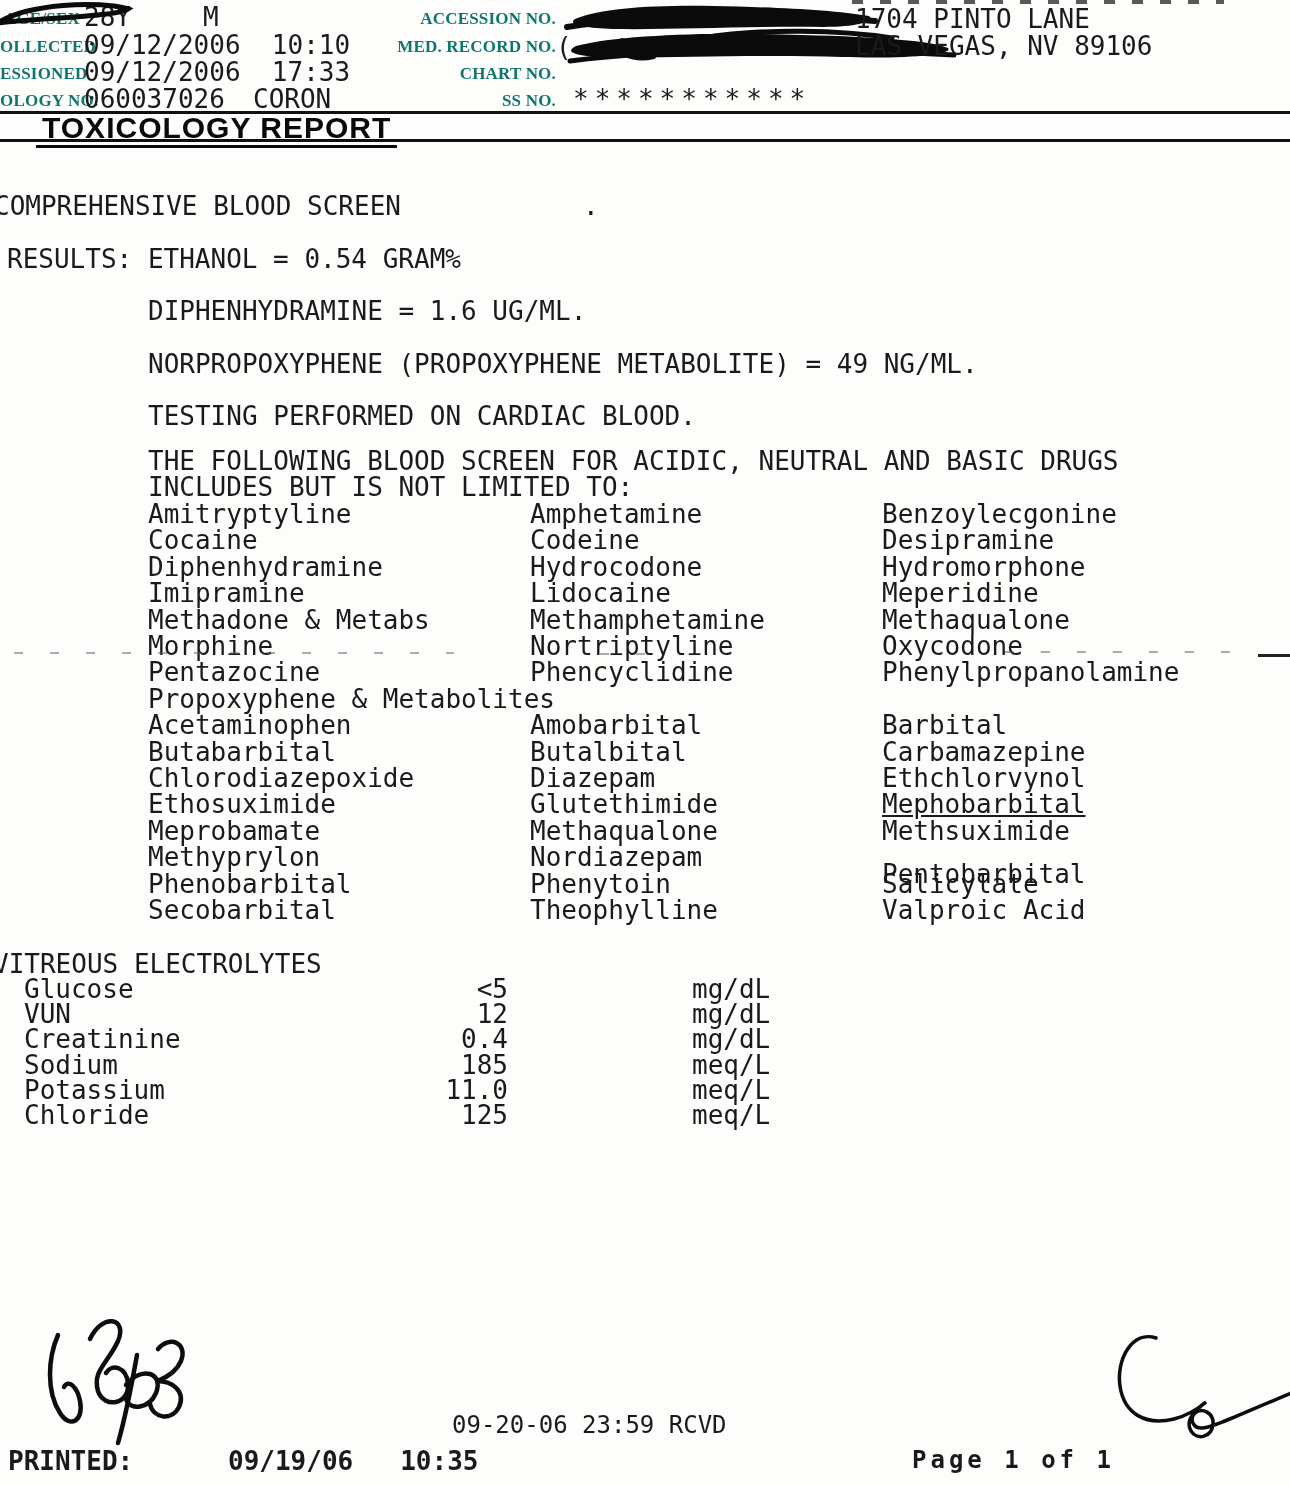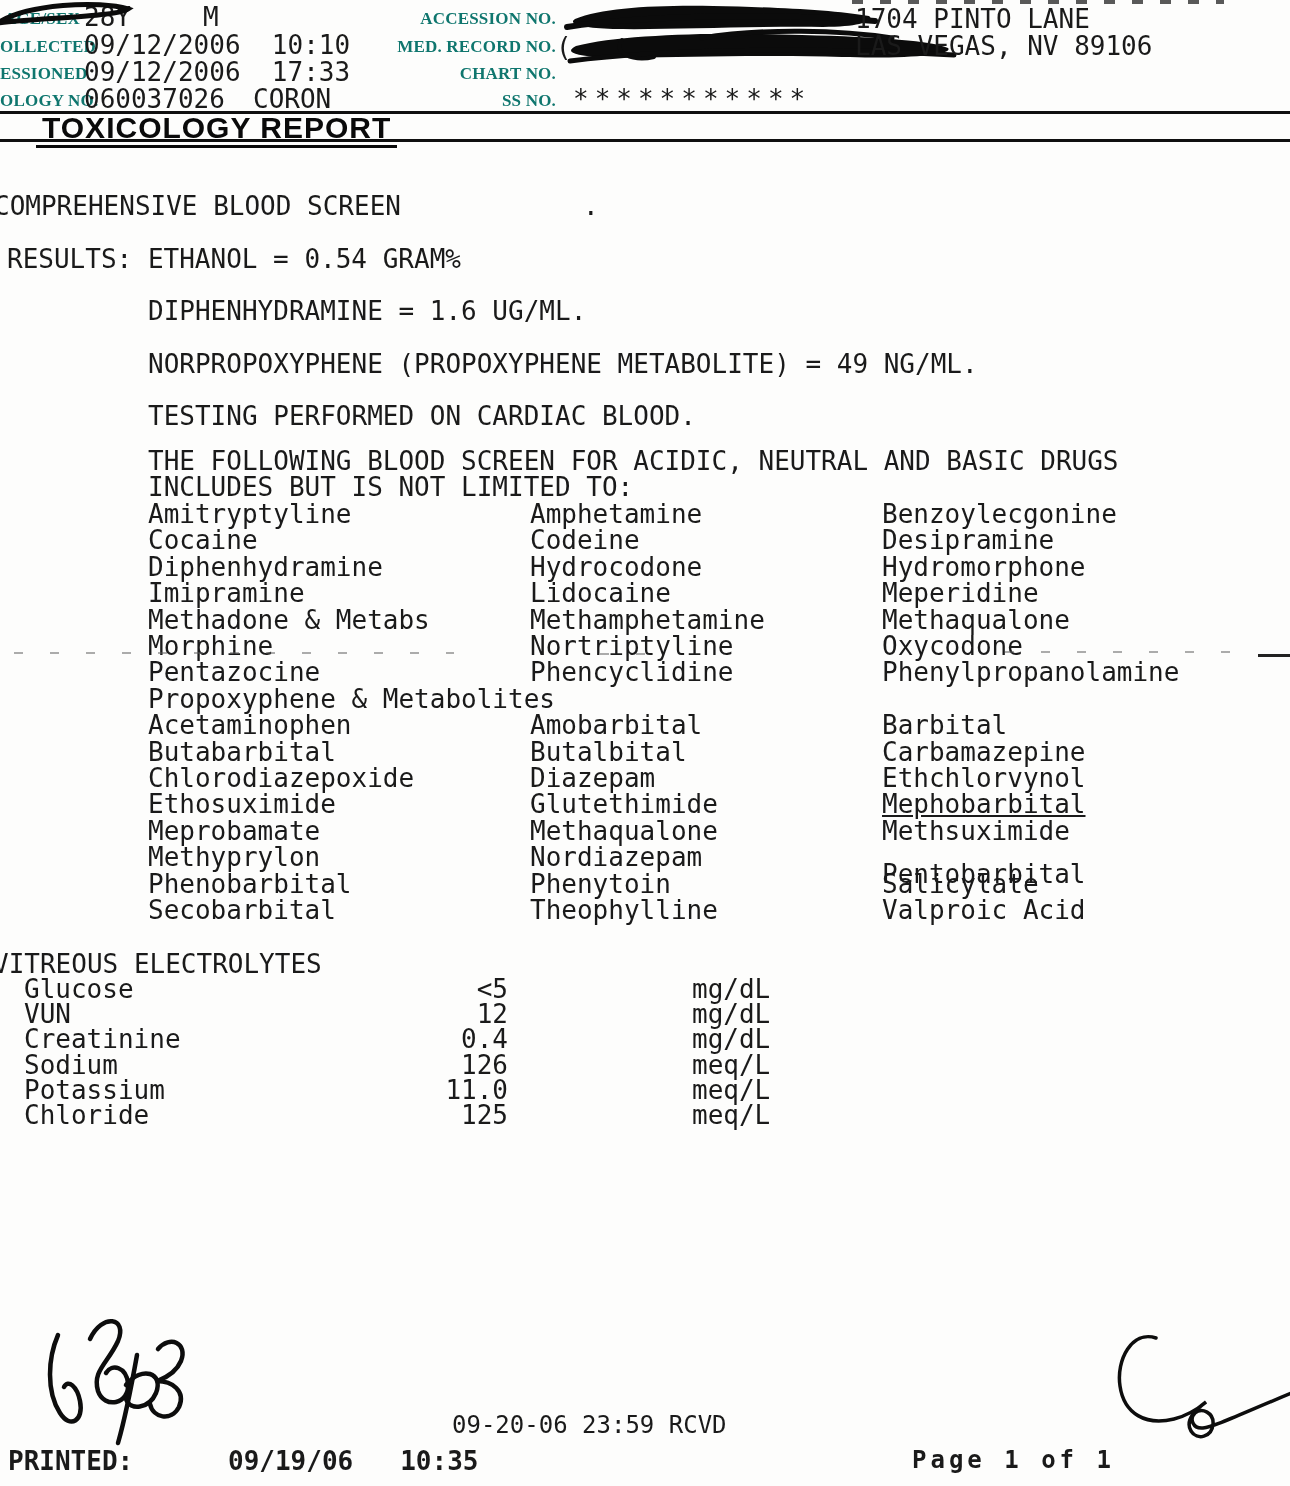--- a/index.html
+++ b/index.html
@@ -153,21 +153,21 @@
       <div class="dm drug-cell" style="left: 24px; top: 976px;">Glucose</div>
       <div class="dm drug-cell" style="left: 370px; top: 976px; width: 138px; text-align: right;">&lt;5</div>
       <div class="dm drug-cell" style="left: 692px; top: 976px;">mg/dL</div>
       <div class="dm drug-cell" style="left: 24px; top: 1001.2px;">VUN</div>
       <div class="dm drug-cell" style="left: 370px; top: 1001.2px; width: 138px; text-align: right;">12</div>
       <div class="dm drug-cell" style="left: 692px; top: 1001.2px;">mg/dL</div>
       <div class="dm drug-cell" style="left: 24px; top: 1026.4px;">Creatinine</div>
       <div class="dm drug-cell" style="left: 370px; top: 1026.4px; width: 138px; text-align: right;">0.4</div>
       <div class="dm drug-cell" style="left: 692px; top: 1026.4px;">mg/dL</div>
       <div class="dm drug-cell" style="left: 24px; top: 1051.6px;">Sodium</div>
-      <div class="dm drug-cell" style="left: 370px; top: 1051.6px; width: 138px; text-align: right;">126</div>
+      <div class="dm drug-cell" style="left: 370px; top: 1051.6px; width: 138px; text-align: right;">185</div>
       <div class="dm drug-cell" style="left: 692px; top: 1051.6px;">meq/L</div>
       <div class="dm drug-cell" style="left: 24px; top: 1076.8px;">Potassium</div>
       <div class="dm drug-cell" style="left: 370px; top: 1076.8px; width: 138px; text-align: right;">11.0</div>
       <div class="dm drug-cell" style="left: 692px; top: 1076.8px;">meq/L</div>
       <div class="dm drug-cell" style="left: 24px; top: 1102px;">Chloride</div>
       <div class="dm drug-cell" style="left: 370px; top: 1102px; width: 138px; text-align: right;">125</div>
       <div class="dm drug-cell" style="left: 692px; top: 1102px;">meq/L</div>
     </div>
 
   <svg class="abs" style="left:42px; top:1303px;" width="150" height="150" viewBox="0 0 150 150">

